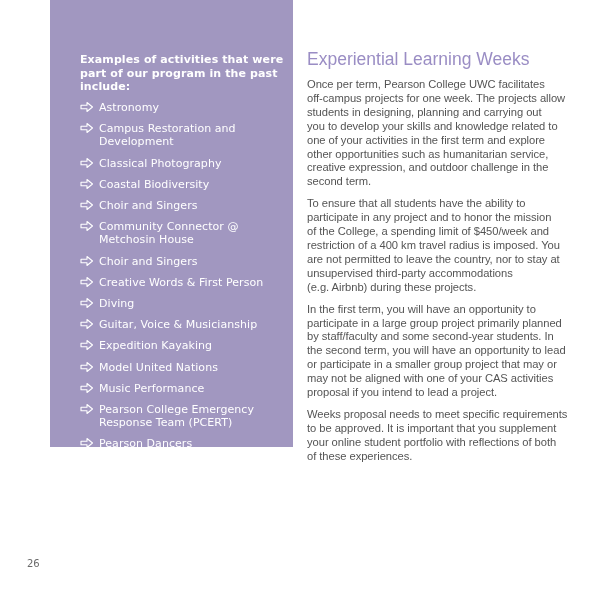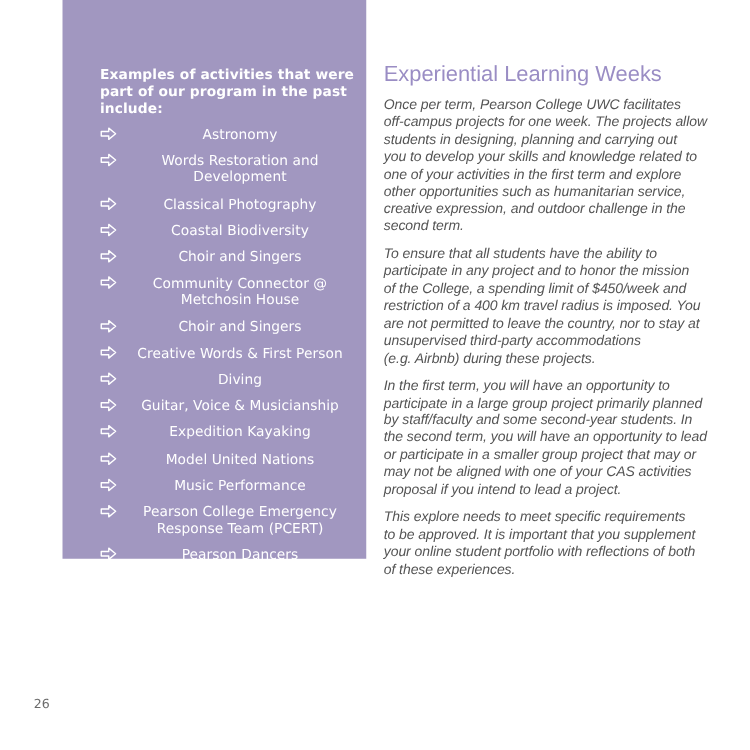--- a/index.html
+++ b/index.html
@@ -60,21 +60,20 @@
       height: 13px;
       display: inline-block;
       margin-top: 0;
     }
     .activity-item .arrow svg {
       display: block;
     }
     .activity-item .label {
       flex: 1;
       letter-spacing: 0.05px;
-      text-align: center;
     }
     .right-col {
       position: absolute;
       left: 307px;
       top: 47px;
       width: 258px;
     }
     .section-title {
       margin: 0 0 7px 0;
       color: #9a8dc4;
@@ -84,21 +83,20 @@
       font-weight: normal;
       letter-spacing: 0;
     }
     .para {
       margin: 0 0 8px 0;
       color: #545454;
       font-family: "Liberation Sans", sans-serif;
       font-size: 11.2px;
       line-height: 13.9px;
       letter-spacing: -0.05px;
-      font-style: italic;
     }
     .para-line {
       display: block;
       white-space: nowrap;
     }
     .page-number {
       position: absolute;
       left: 27px;
       top: 558px;
       color: #6a6a6a;
@@ -129,21 +127,21 @@
           <span class="para-line">Astronomy</span>
         </span>
       </li>
       <li class="activity-item">
         <span class="arrow">
           <svg width="14" height="12" viewBox="0 0 14 12" xmlns="http://www.w3.org/2000/svg">
             <path d="M1 4.2 H7 V1.5 L12.5 6 L7 10.5 V7.8 H1 Z" fill="none" stroke="#ffffff" stroke-width="1.1" stroke-linejoin="round"></path>
           </svg>
         </span>
         <span class="label">
-          <span class="para-line">Words Restoration and</span>
+          <span class="para-line">Campus Restoration and</span>
           <span class="para-line">Development</span>
         </span>
       </li>
       <li class="activity-item">
         <span class="arrow">
           <svg width="14" height="12" viewBox="0 0 14 12" xmlns="http://www.w3.org/2000/svg">
             <path d="M1 4.2 H7 V1.5 L12.5 6 L7 10.5 V7.8 H1 Z" fill="none" stroke="#ffffff" stroke-width="1.1" stroke-linejoin="round"></path>
           </svg>
         </span>
         <span class="label">
@@ -321,21 +319,21 @@
       <p class="para">
         <span class="para-line">In the first term, you will have an opportunity to</span>
         <span class="para-line">participate in a large group project primarily planned</span>
         <span class="para-line">by staff/faculty and some second-year students. In</span>
         <span class="para-line">the second term, you will have an opportunity to lead</span>
         <span class="para-line">or participate in a smaller group project that may or</span>
         <span class="para-line">may not be aligned with one of your CAS activities</span>
         <span class="para-line">proposal if you intend to lead a project.</span>
       </p>
       <p class="para">
-        <span class="para-line">This explore needs to meet specific requirements</span>
+        <span class="para-line">Weeks proposal needs to meet specific requirements</span>
         <span class="para-line">to be approved. It is important that you supplement</span>
         <span class="para-line">your online student portfolio with reflections of both</span>
         <span class="para-line">of these experiences.</span>
       </p>
     </div>
 </div>
 
 <div class="page-number">26</div>
 
 </body></html>

